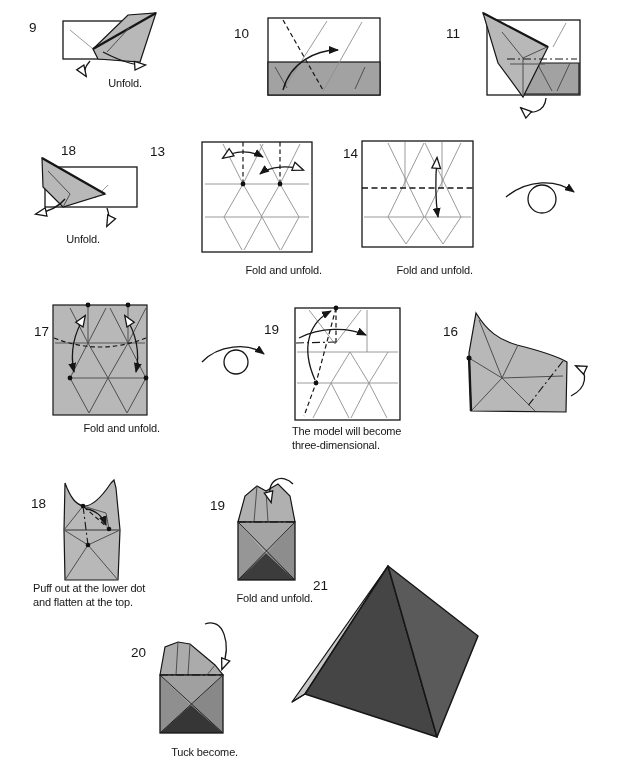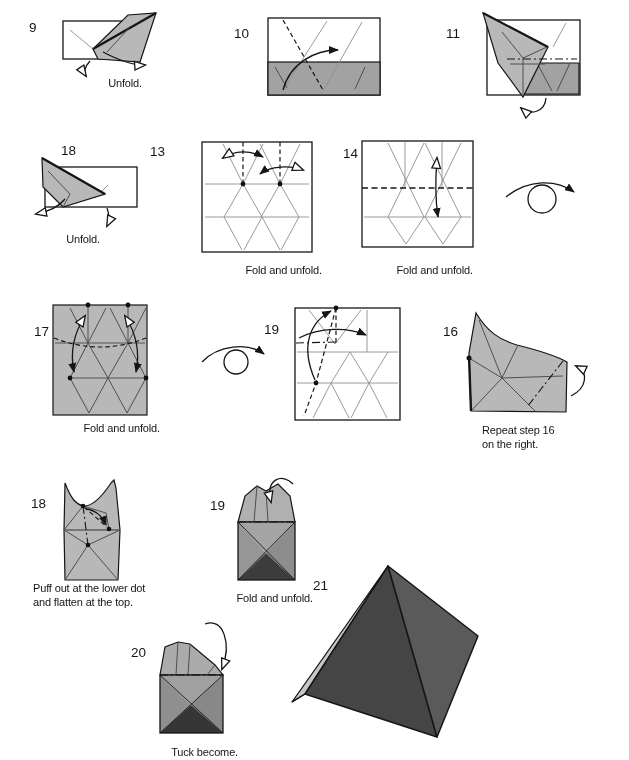--- a/index.html
+++ b/index.html
@@ -235,41 +235,41 @@
     <path d="M136,10 L116,85 L104,118" class="dash"></path>
     <path d="M96,45 L136,44" class="dashdot"></path>
     <circle cx="136" cy="10" r="2.4" class="dot"></circle>
     <circle cx="116" cy="85" r="2.4" class="dot"></circle>
     <g>
       <path d="M99,40 C120,29 148,29 166,37" class="arrow" marker-end="url(#mk-solid)"></path>
       <path d="M115,82 C100,48 110,24 131,13" class="arrow" marker-end="url(#mk-solid)"></path>
     </g>
   </svg>
   <span class="num" style="left:64px;top:24px">19</span>
+  <div class="caption" style="left:92px;top:127px;width:125px">The model will become
+three-dimensional.</div>
 </div>
 
 <div class="step" style="left:435px;top:298px;width:170px;height:152px">
   <svg width="170" height="152" viewBox="0 0 170 152">
     <path d="M41,15 C52,33 64,42 82,47 C102,52 120,57 132,64 L131,114 L36,113 L34,55 Z" class="paper"></path>
     <line x1="34" y1="58" x2="36" y2="113" stroke="#161616" stroke-width="2.4"></line>
     <line x1="67" y1="80" x2="44" y2="22" class="creasedk"></line>
     <line x1="67" y1="80" x2="34" y2="60" class="creasedk"></line>
     <line x1="67" y1="80" x2="37" y2="112" class="creasedk"></line>
     <line x1="67" y1="80" x2="83" y2="47" class="creasedk"></line>
     <line x1="67" y1="80" x2="128" y2="78" class="creasedk"></line>
     <line x1="67" y1="80" x2="100" y2="113" class="creasedk"></line>
     <path d="M128,63 L92,109" class="dashdot" stroke-width="1.3"></path>
     <circle cx="34" cy="60" r="2.5" class="dot"></circle>
     <g>
       <path d="M136,98 C152,90 154,74 141,68" class="arrow" marker-end="url(#mk-hollow)"></path>
     </g>
   </svg>
   <span class="num" style="left:8px;top:26px">16</span>
-  <div class="caption" style="left:47px;top:126px;width:100px">Repeat step 16
-on the right.</div>
 </div>
 
 <div class="step" style="left:25px;top:476px;width:145px;height:142px">
   <svg width="145" height="142" viewBox="0 0 145 142">
     <path d="M40,7 C46,23 51,28 58,30 C67,31 78,19 86,7 L89,4 L91,12 L95,54 L93,104 L40,104 L39,54 Z" class="paper"></path>
     <line x1="39" y1="54" x2="95" y2="54" stroke="#333" stroke-width="1"></line>
     <line x1="63" y1="69" x2="39" y2="54" class="creasedk" stroke-width="1.2"></line>
     <line x1="63" y1="69" x2="95" y2="54" class="creasedk" stroke-width="1.2"></line>
     <line x1="63" y1="69" x2="40" y2="104" class="creasedk" stroke-width="1.2"></line>
     <line x1="63" y1="69" x2="93" y2="104" class="creasedk" stroke-width="1.2"></line>

